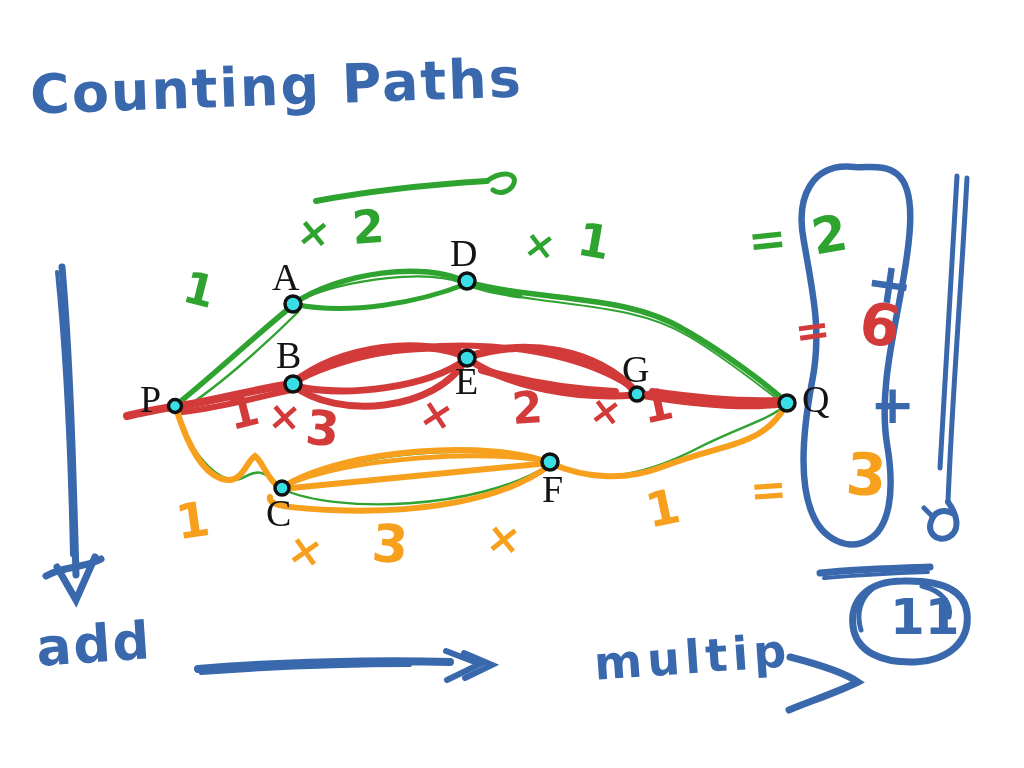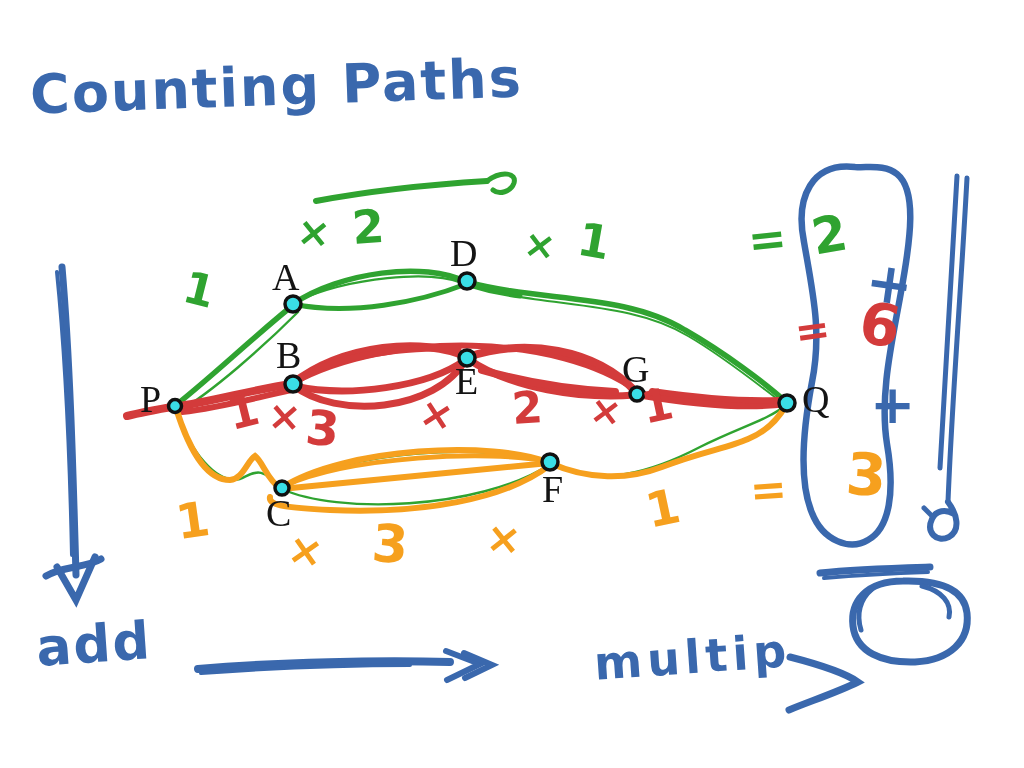--- a/index.html
+++ b/index.html
@@ -152,17 +152,18 @@
   <div class="hw orange" style="left:176px;top:496px;font-size:48px;transform:rotate(-8deg);">1</div>
   <div class="hw orange" style="left:288px;top:530px;font-size:42px;transform:rotate(10deg);">×</div>
   <div class="hw orange" style="left:372px;top:518px;font-size:52px;transform:rotate(4deg);">3</div>
   <div class="hw orange" style="left:486px;top:518px;font-size:42px;transform:rotate(6deg);">×</div>
   <div class="hw orange" style="left:646px;top:484px;font-size:48px;transform:rotate(-12deg);">1</div>
   <div class="hw orange" style="left:750px;top:468px;font-size:44px;transform:rotate(-4deg);">=</div>
   <div class="hw orange" style="left:846px;top:446px;font-size:58px;transform:rotate(4deg);">3</div>
 
   <div class="hw blue" style="left:866px;top:256px;font-size:56px;transform:rotate(8deg);">+</div>
   <div class="hw blue" style="left:870px;top:378px;font-size:54px;">+</div>
+  <div class="hw blue" style="left:890px;top:592px;font-size:50px;">11</div>
 
   <div class="hw blue" style="left:36px;top:618px;font-size:52px;transform:rotate(-4deg);letter-spacing:2px;">add</div>
   <div class="hw blue" style="left:594px;top:634px;font-size:46px;transform:rotate(-4deg);letter-spacing:5px;">multip</div>
 
 </div>
 
 </body></html>

